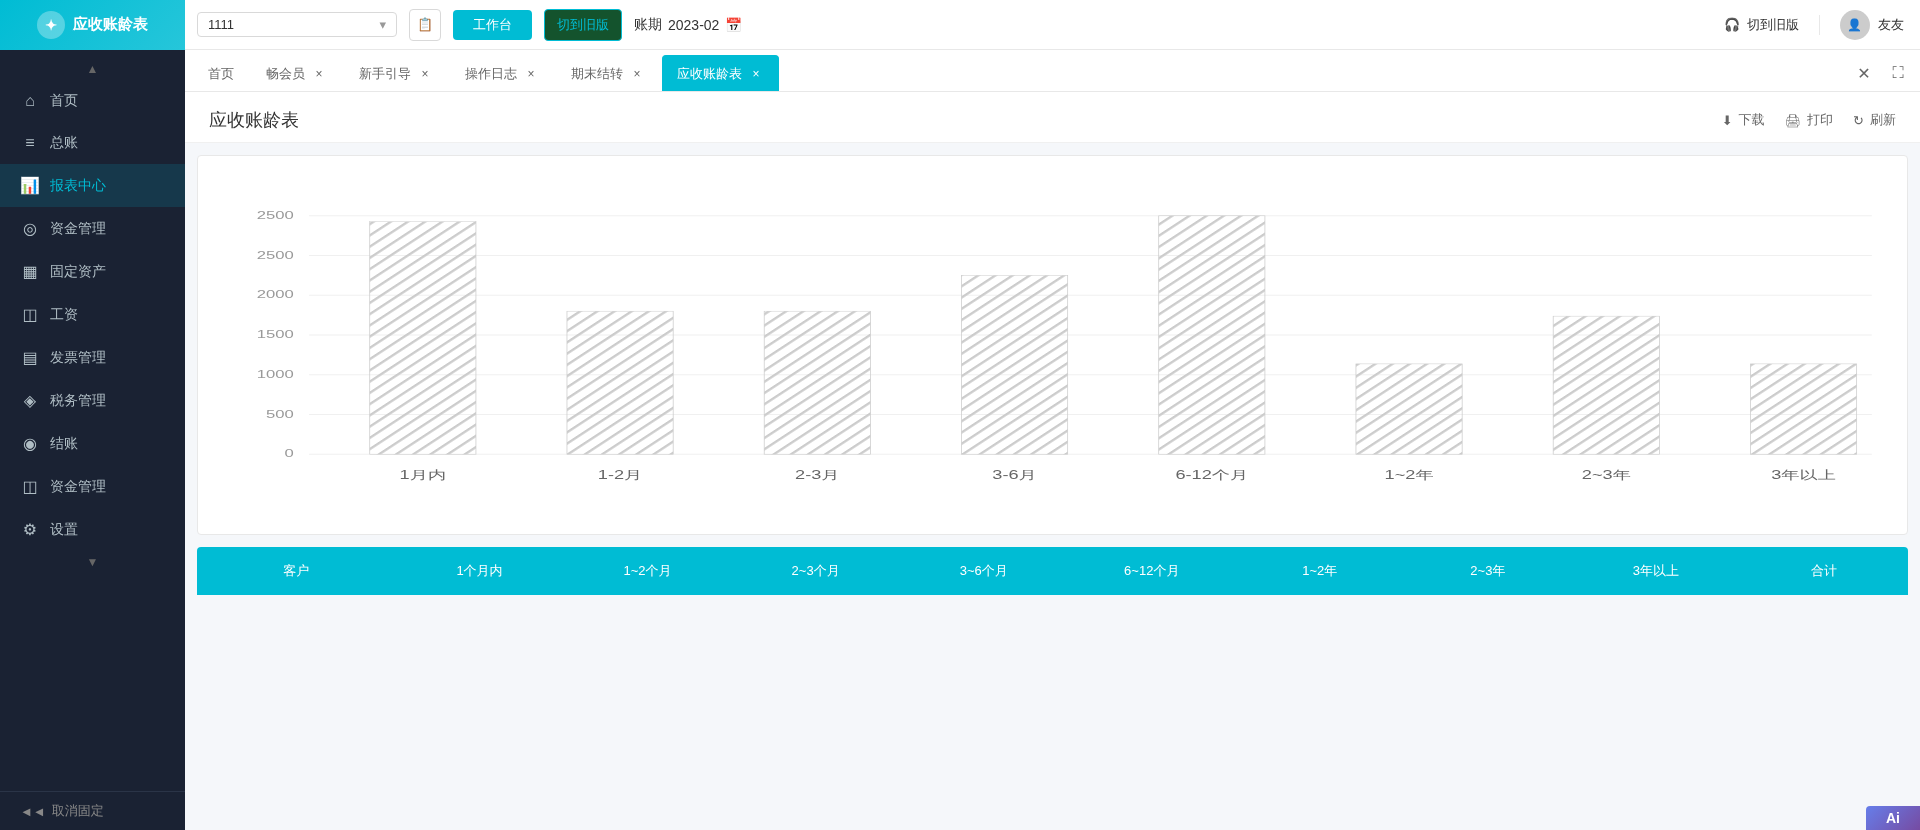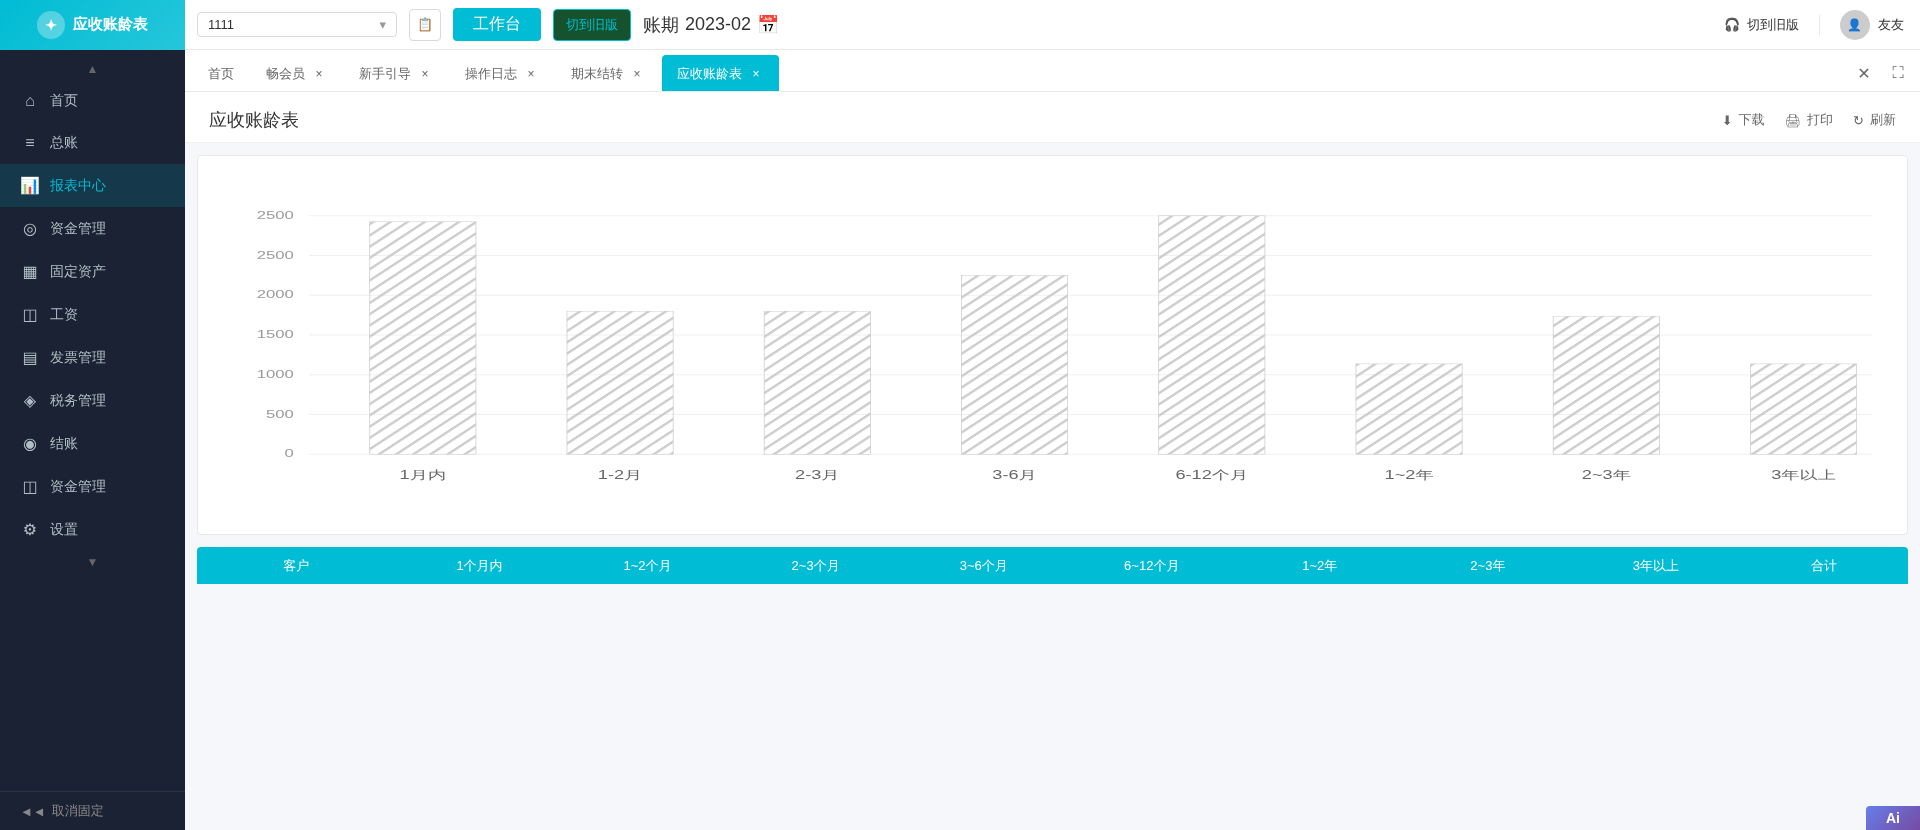--- a/index.html
+++ b/index.html
@@ -60,37 +60,37 @@
       color: #666;
       background: #fff;
     }
     .btn-workbench {
       background: #00bcd4;
       color: white;
       border: none;
       border-radius: 4px;
       padding: 6px 20px;
       cursor: pointer;
-      font-size: 16px;
+      font-size: 13px;
     }
     .btn-switch {
       border: 1px solid #00bcd4;
       color: #00bcd4;
       background: #14532d;
       border-radius: 4px;
       padding: 6px 12px;
       cursor: pointer;
       font-size: 13px;
     }
     .period-area {
       display: flex;
       align-items: center;
       gap: 6px;
       color: #333;
-      font-size: 18px;
+      font-size: 14px;
     }
     .header-right {
       margin-left: auto;
       display: flex;
       align-items: center;
       gap: 20px;
       color: #333;
     }
     .user-area {
       display: flex;
@@ -271,21 +271,21 @@
       position: relative;
     }
 
     
     .table-footer {
       background: #00bcd4;
       color: white;
       display: flex;
       align-items: center;
       flex-shrink: 0;
-      height: 37px;
+      height: 48px;
       margin: 0 12px;
       border-radius: 4px 4px 0 0;
     }
     .table-footer-cell {
       flex: 1;
       text-align: center;
       font-size: 13px;
       font-weight: 500;
       padding: 0 8px;
     }

